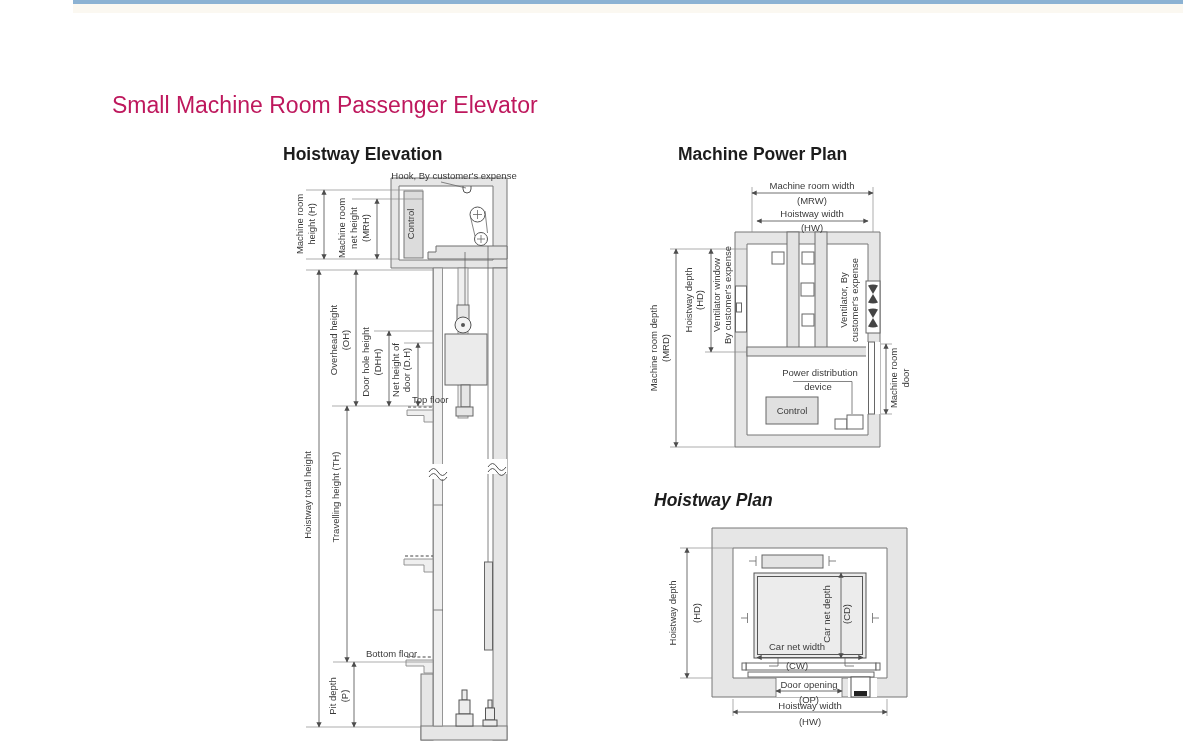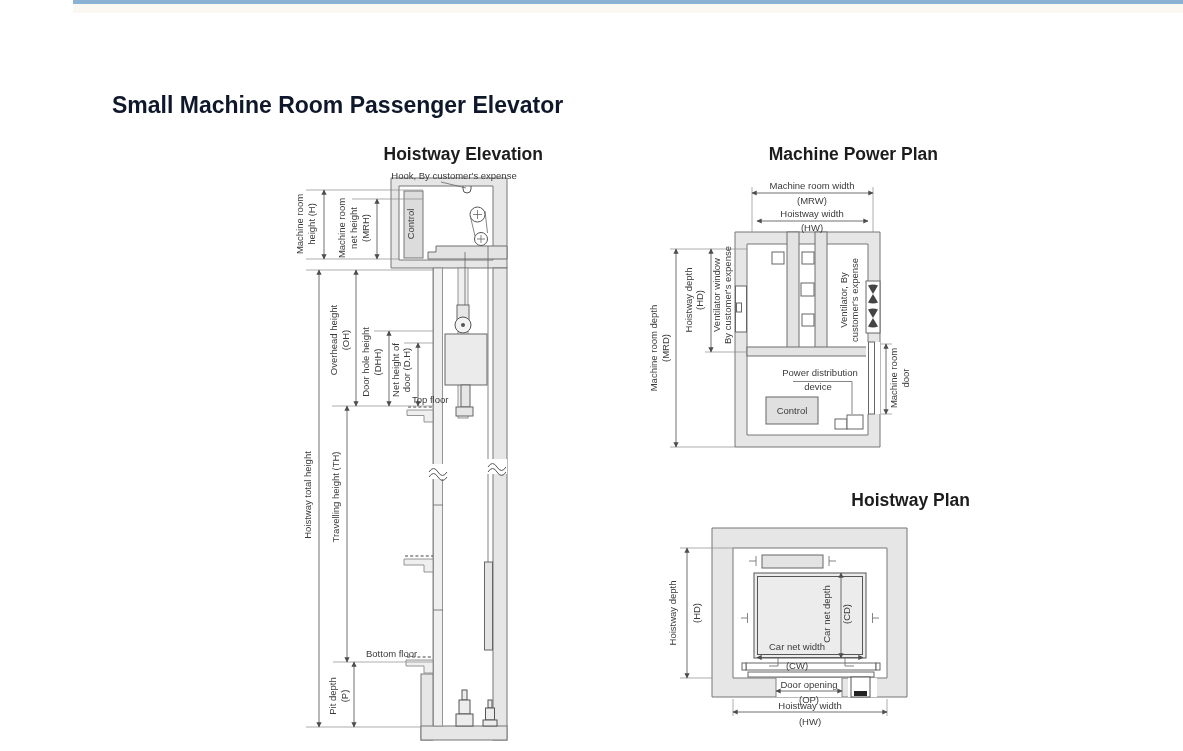--- a/index.html
+++ b/index.html
@@ -1,24 +1,24 @@
 <!DOCTYPE html>
 <html><head>
 <meta charset="utf-8">
 <style>
   html,body{margin:0;padding:0;background:#ffffff;}
   body{width:1183px;height:751px;position:relative;overflow:hidden;
        font-family:"Liberation Sans",sans-serif;color:#222;}
   .accent-bar{position:absolute;left:73px;top:0;width:1110px;height:4px;}
   .paper-strip{position:absolute;left:73px;top:4px;width:1110px;height:9px;background:#fbf8f1;}
-  .page-title{position:absolute;left:112px;top:92px;font-size:23px;font-weight:bold;color:#0f172a;}
-  .section-heading{position:absolute;width:260px;text-align:right;font-size:17.5px;font-weight:bold;color:#1c1c1c;}
+  .page-title{position:absolute;left:112px;top:92px;font-size:23px;font-weight:normal;color:#be185d;}
+  .section-heading{position:absolute;width:260px;text-align:left;font-size:17.5px;font-weight:bold;color:#1c1c1c;}
   #h-elev{left:283px;top:144px;}
   #h-mrp{left:678px;top:144px;}
-  #h-hwp{left:710px;top:490px;}
+  #h-hwp{left:654px;top:490px;font-style:italic;}
   svg{position:absolute;left:0;top:0;}
   .wall{fill:#e6e6e6;stroke:#777;stroke-width:1;}
   .wall2{fill:#e3e3e3;stroke:#6f6f6f;stroke-width:1;}
   .lite{fill:#efefef;stroke:#8a8a8a;stroke-width:0.9;}
   .white{fill:#ffffff;stroke:#666;stroke-width:1;}
   .ln{stroke:#555;stroke-width:1;fill:none;}
   .thin{stroke:#666;stroke-width:0.8;fill:none;}
   .dash{stroke:#444;stroke-width:1;stroke-dasharray:3,2.2;fill:none;}
   .dim{stroke:#4d4d4d;stroke-width:0.8;fill:none;}
   .ext{stroke:#8a8a8a;stroke-width:0.7;fill:none;}

